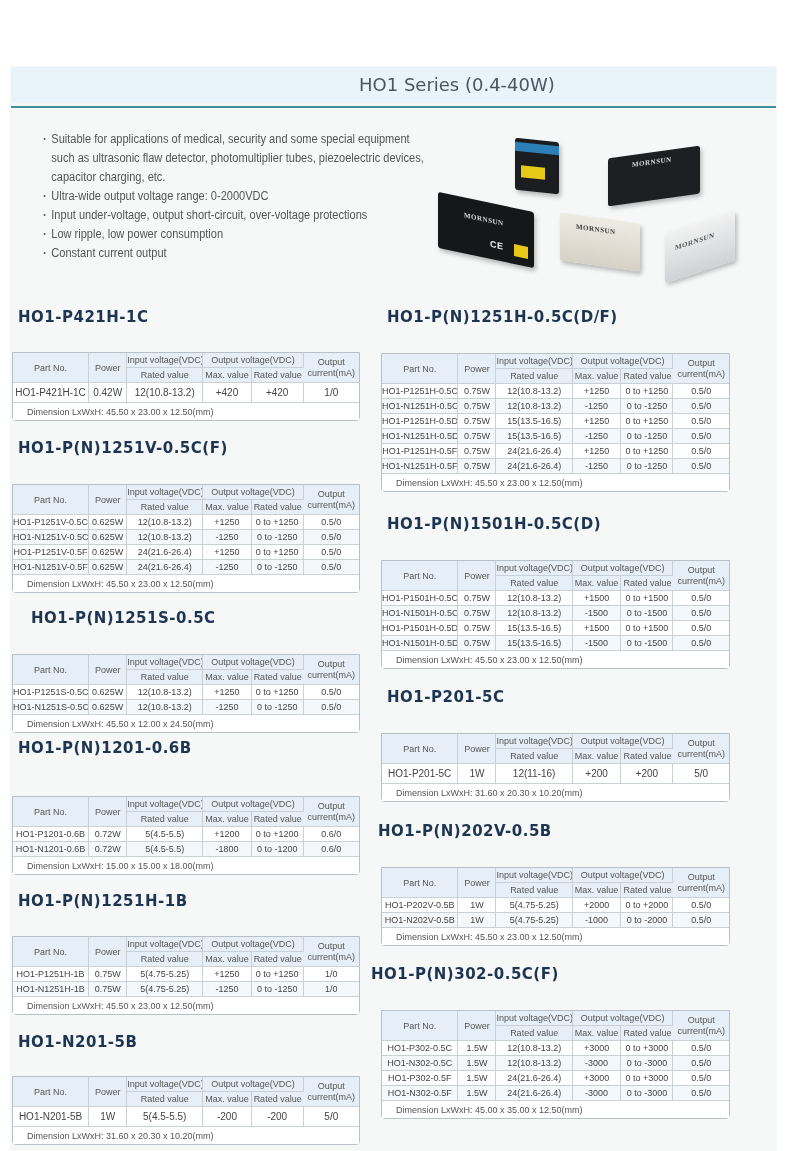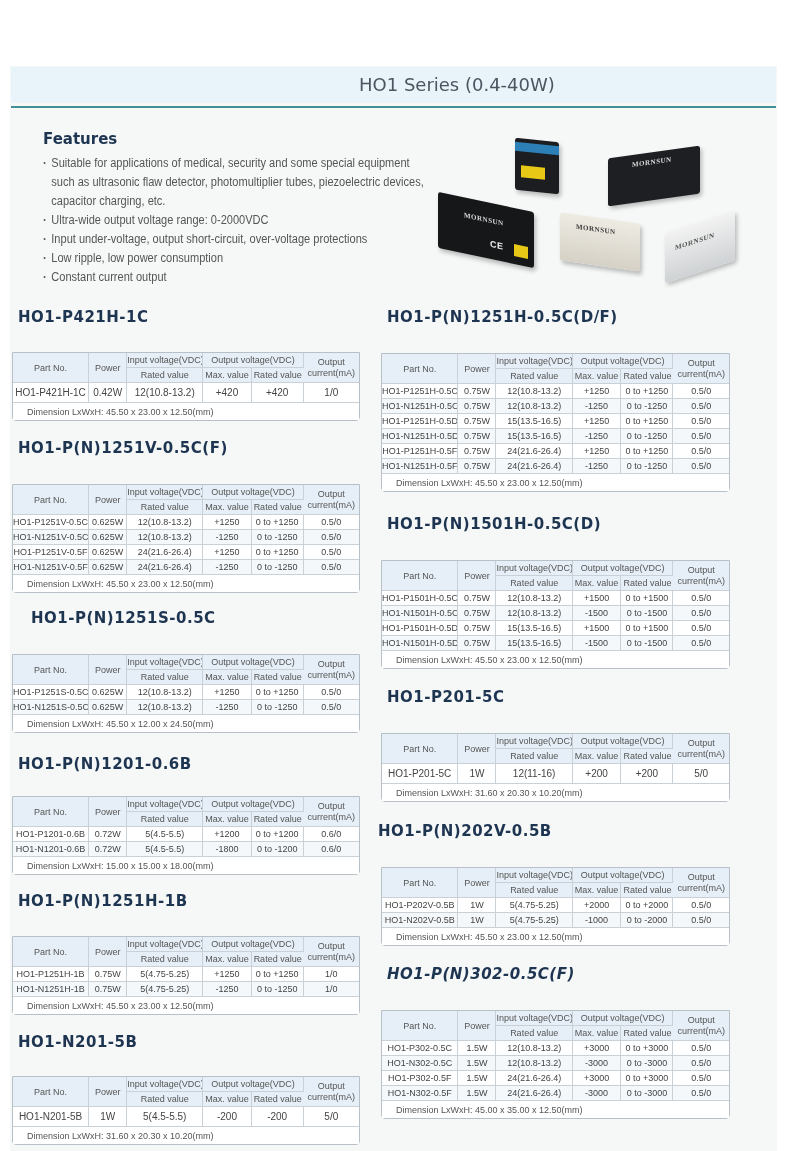--- a/index.html
+++ b/index.html
@@ -42,21 +42,20 @@
 <body>
 
 <div class="panel"></div>
 
 <div class="banner">
   <div class="banner-right">HO1 Series (0.4-40W)</div>
 </div>
 <div class="banner-rule"></div>
 
 <div class="features">
-  <h2>Features</h2>
   <ul>
     <li>Suitable for applications of medical, security and some special equipment</li>
     <li class="cont" style="list-style:none">such as ultrasonic flaw detector, photomultiplier tubes, piezoelectric devices,</li>
     <li class="cont">capacitor charging, etc.</li>
     <li>Ultra-wide output voltage range: 0-2000VDC</li>
     <li>Input under-voltage, output short-circuit, over-voltage protections</li>
     <li>Low ripple, low power consumption</li>
     <li>Constant current output</li>
   </ul>
 </div>
@@ -228,21 +227,21 @@
           <td>12(10.8-13.2)</td>
           <td>-1250</td>
           <td>0 to -1250</td>
           <td>0.5/0</td>
         </tr>
         <tr>
           <td colspan="6" class="dim">Dimension LxWxH: 45.50 x 12.00 x 24.50(mm)</td>
         </tr>
       </tbody>
     </table>
-    <div class="section-title" style="left: 18px; top: 755px;">HO1-P(N)1201-0.6B</div>
+    <div class="section-title" style="left: 18px; top: 739px;">HO1-P(N)1201-0.6B</div>
     <table class="spec" style="left: 12px; top: 796px; width: 348px;">
       <colgroup>
         <col style="width:22%">
         <col style="width:11%">
         <col style="width:22%">
         <col style="width:14%">
         <col style="width:15%">
         <col style="width:16%">
       </colgroup>
       <thead>
@@ -582,21 +581,21 @@
           <td>5(4.75-5.25)</td>
           <td>-1000</td>
           <td>0 to -2000</td>
           <td>0.5/0</td>
         </tr>
         <tr>
           <td colspan="6" class="dim">Dimension LxWxH: 45.50 x 23.00 x 12.50(mm)</td>
         </tr>
       </tbody>
     </table>
-    <div class="section-title" style="left: 387px; top: 965px; font-style: italic;">HO1-P(N)302-0.5C(F)</div>
+    <div class="section-title" style="left: 371px; top: 965px;">HO1-P(N)302-0.5C(F)</div>
     <table class="spec" style="left: 381px; top: 1010px; width: 349px;">
       <colgroup>
         <col style="width:22%">
         <col style="width:11%">
         <col style="width:22%">
         <col style="width:14%">
         <col style="width:15%">
         <col style="width:16%">
       </colgroup>
       <thead>

